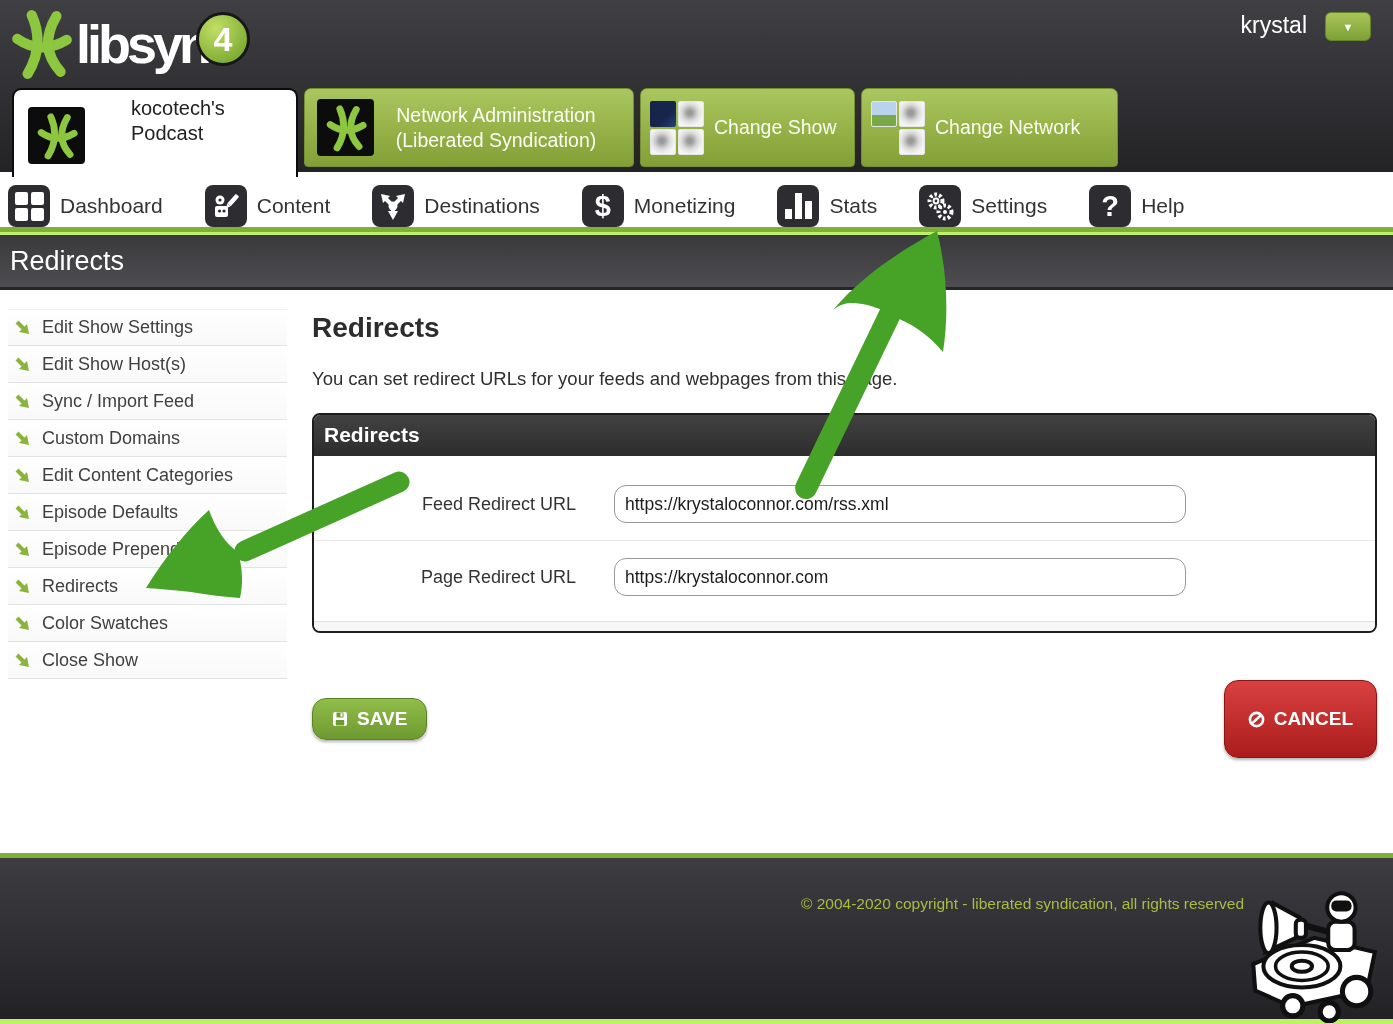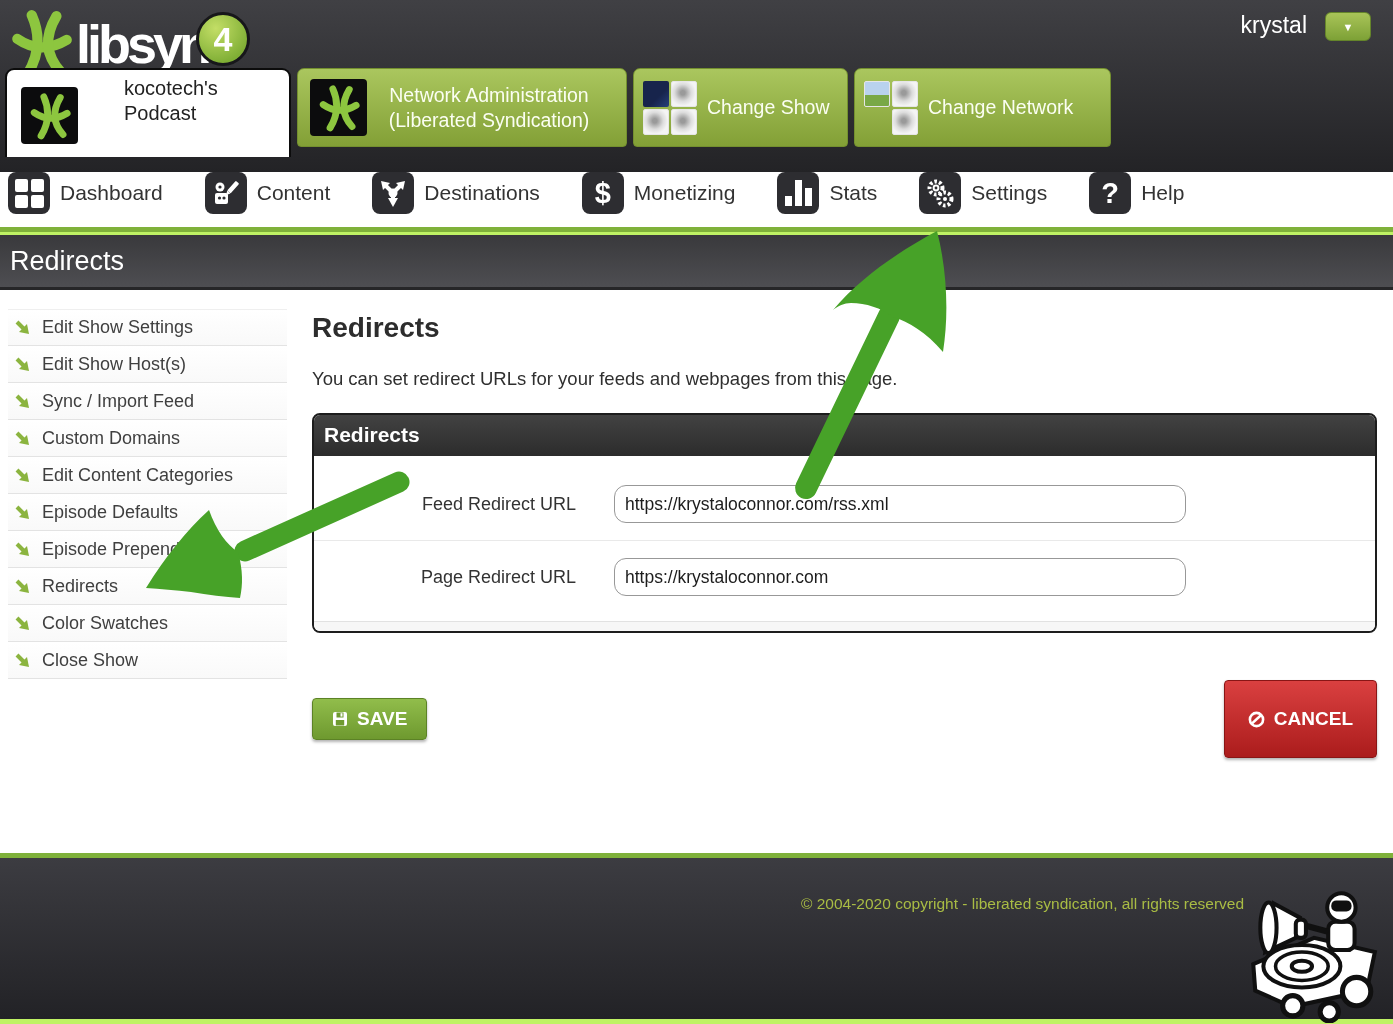--- a/index.html
+++ b/index.html
@@ -16,21 +16,21 @@
   .logo-badge { width:54px; height:54px; border-radius:50%;
     background:radial-gradient(circle at 35% 28%, #c3de66, #7fae35 75%);
     border:3px solid #17171a; color:#fff; font-size:34px; font-weight:bold;
     display:flex; align-items:center; justify-content:center; margin-left:-12px; margin-top:-10px; }
   .user-area { display:flex; gap:18px; padding:12px 22px 0 0; }
   .user-name { color:#fff; font-size:23px; }
   .user-menu-button { width:46px; height:29px; border-radius:6px; cursor:pointer;
     background:linear-gradient(#a9c458,#7da136); border:1px solid #65852a;
     color:#fff; font-size:11px; display:flex; align-items:center; justify-content:center; }
 
-  .tabrow { display:flex; align-items:flex-end; height:64px; padding-left:5px; }
+  .tabrow { display:flex; align-items:flex-start; height:64px; padding-left:12px; }
   .tab { display:flex; align-items:center; cursor:pointer; }
   .tab-label { line-height:1.25; }
   .tab-active { background:#fff; width:286px; height:89px; margin-bottom:-5px; z-index:5;
     border:2px solid #0c0c0c; border-bottom:none; border-radius:9px 9px 0 0; position:relative; }
   .tab-active .tab-label { color:#222; font-size:20px; margin-left:38px; margin-top:-26px; }
   .tab-green { background:linear-gradient(#aac65e,#83a036); border:1px solid #74902f;
     border-radius:7px 7px 4px 4px; height:79px; margin-bottom:5px; margin-left:6px; color:#fbfef2; }
   .tab-green .tab-label { font-size:19.5px; }
   .tab-net { width:330px; }
   .tab-net .tab-label { width:228px; text-align:center; }
@@ -42,21 +42,21 @@
   .thumb-grid { display:grid; grid-template-columns:26px 26px; grid-template-rows:26px 26px;
     gap:2px; margin:0 10px 0 9px; flex-shrink:0; }
   .thumb { border-radius:2px; }
   .th-photo-dark { background:linear-gradient(135deg,#17244c 60%, #27407c); }
   .th-doodle { background:radial-gradient(circle at 45% 45%, #9a9a9a 12%, #dcdcdc 45%, #f4f4f4 70%); border:1px solid #e6e6e6; }
   .th-photo-land { background:linear-gradient(#b9d2ee 55%, #79a846 45%); border:1px solid #e6e6e6; }
   .th-blue-sm { background:#4aa0dc; border-radius:4px; width:18px; height:18px; margin:4px auto 0; }
 
   
   .navbar { height:60px; background:#fff; border-bottom:5px solid #7fb13a;
-    display:flex; align-items:flex-start; padding-left:8px; }
+    display:flex; align-items:flex-end; padding-left:8px; }
   .nav-item { display:flex; align-items:center; gap:10px; margin-right:42px; cursor:pointer; }
   .nav-icon { width:42px; height:42px; background:#2d2d31; border-radius:8px; color:#fff;
     display:flex; align-items:center; justify-content:center; flex-shrink:0; }
   .nav-label { font-size:21px; color:#333; }
   .grid2x2 { display:grid; grid-template-columns:13px 13px; grid-template-rows:13px 13px; gap:3px; }
   .grid2x2 span { background:#fff; border-radius:2px; }
   .dollar-glyph, .question-glyph { font-size:29px; font-weight:bold; color:#fff; line-height:1; }
   .bars { display:flex; align-items:flex-end; gap:3px; height:26px; }
   .bars span { width:7px; background:#fff; }
   .bar1{height:10px;} .bar2{height:18px;} .bar3{height:26px;}
@@ -84,21 +84,21 @@
   .field-row { display:flex; align-items:center; }
   .field-row.r1 { padding:29px 0 17px 0; }
   .field-row.r2 { border-top:1px solid #e9e9e9; padding:17px 0 25px 0; }
   .field-label { width:262px; text-align:right; margin-right:38px; font-size:18px; color:#333; }
   .field-input { width:572px; height:38px; border:1px solid #989898; border-radius:12px;
     font-size:17.5px; color:#1c1c1c; padding:0 10px; font-family:"Liberation Sans", sans-serif; }
   .panel-foot { height:10px; background:#f7f7f7; border-top:1px solid #e2e2e2; }
 
   .actions { display:flex; justify-content:space-between; align-items:center; margin-top:47px; }
   .btn { display:flex; align-items:center; gap:9px; color:#fff; font-size:19px; font-weight:bold;
-    border-radius:4px; cursor:pointer; box-shadow:0 2px 3px rgba(0,0,0,.3); }
+    border-radius:14px; cursor:pointer; box-shadow:0 2px 3px rgba(0,0,0,.3); }
   .btn-save { background:linear-gradient(#91bd4b,#6e992f); border:1px solid #5c8226; padding:9px 19px; }
   .btn-cancel { background:linear-gradient(#da4040,#ab1c1c); border:1px solid #891515; padding:27px 23px; }
 
   
   .footer { position:relative; height:166px; background:linear-gradient(#3c3c41,#222226);
     border-top:5px solid #7fb13a; }
   .copyright { position:absolute; left:801px; top:29px; color:#a9bc44; font-size:15.5px;margin-top:8px; }
   .mascot { position:absolute; right:6px; bottom:-4px; }
 
   

